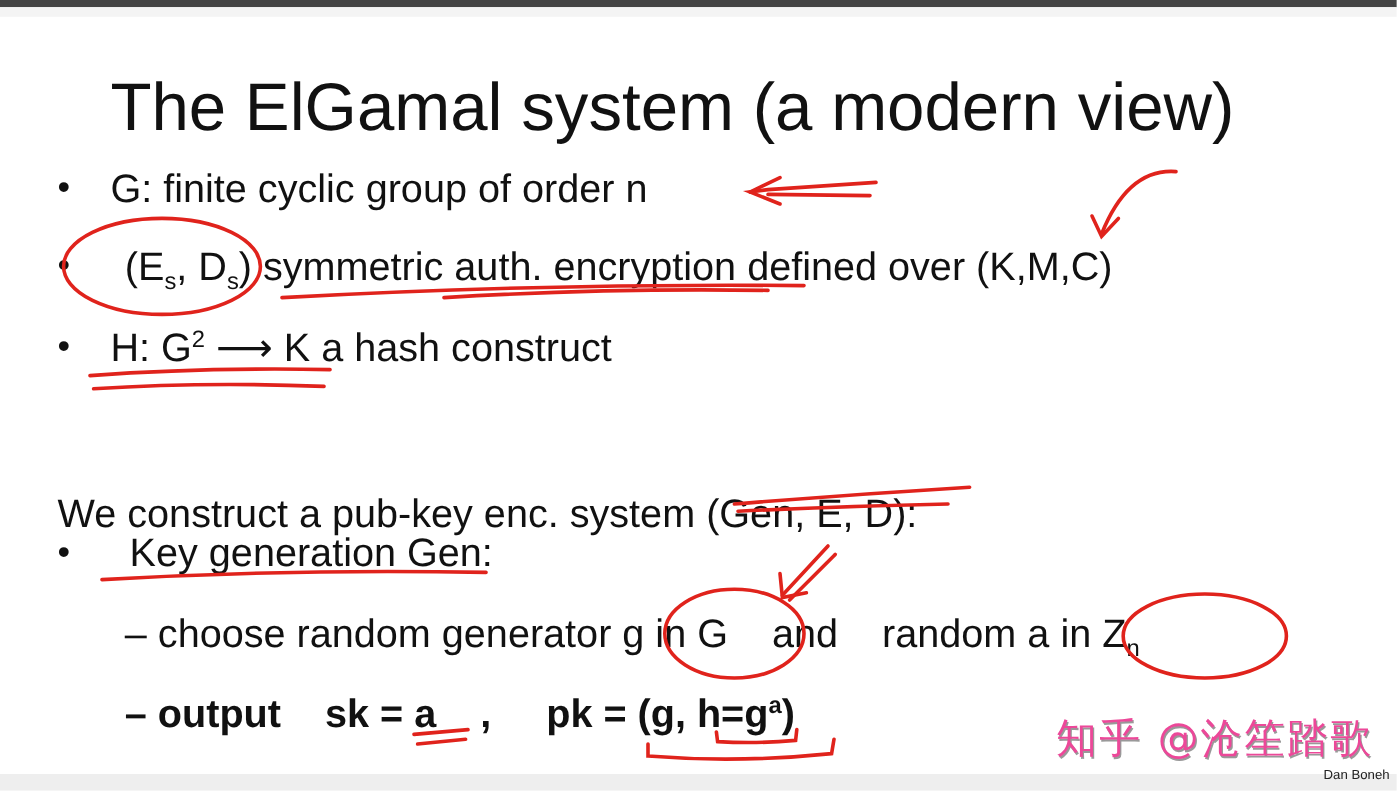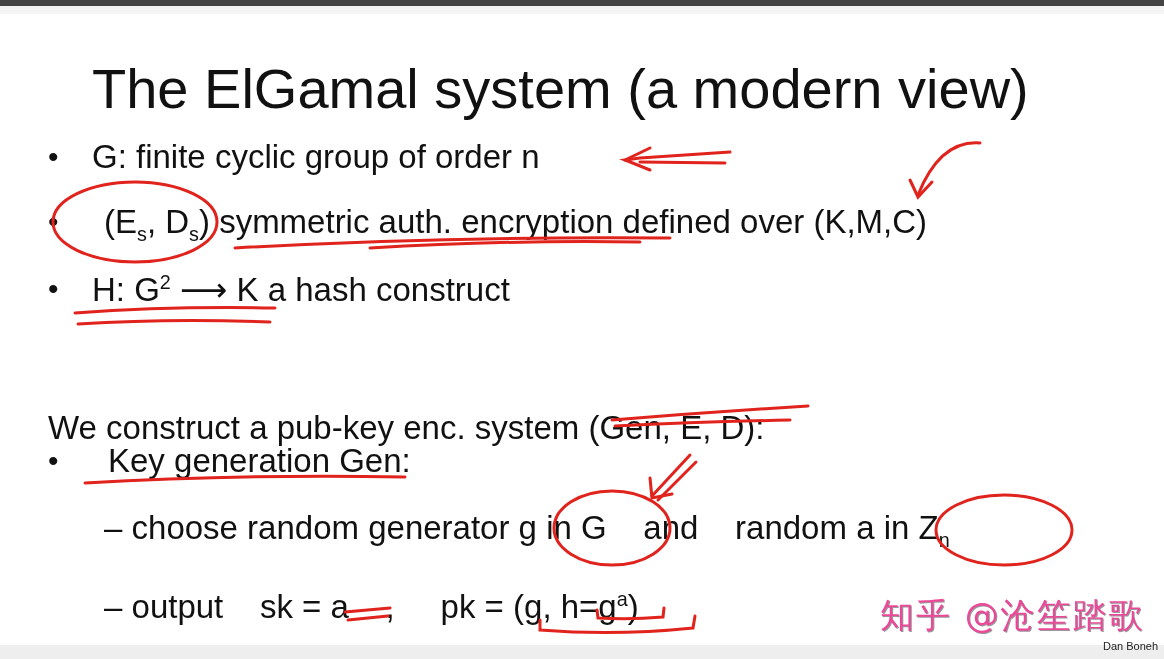--- a/index.html
+++ b/index.html
@@ -38,21 +38,21 @@
 
 <div class="line" style="left:48px;top:375px;margin-top:34px;">We construct a pub-key enc. system (Gen, E, D):</div>
 
 <span class="bullet" style="left:48px;top:444px;">•</span>
 <div class="line" style="left:108px;top:442px;">Key generation Gen:</div>
 
 <div class="line" style="left:104px;top:509px;">
   <span>–</span> <span>choose random generator </span><span>g in G</span><span style="white-space:pre">    and    random </span><span>a in Z</span><sub>n</sub>
 </div>
 
-<div class="line" style="left:104px;top:588px;white-space:pre;"><span>–</span> <span>output    sk = a    ,     pk = (g, h=g</span><sup>a</sup><span>)</span></div>
+<div class="line" style="left:104px;top:576px;white-space:pre;font-weight:bold;"><span>–</span> <span>output    sk = a    ,     pk = (g, h=g</span><sup>a</sup><span>)</span></div>
 
 <svg class="ink" viewBox="0 0 1164 659">
   <g fill="none" stroke="#e0231c" stroke-width="3" stroke-linecap="round">
 
     <path d="M730 152 L640 158 L625 160 L650 170"></path>
     <path d="M725 163 L640 162"></path>
     <path d="M650 148 L625 160"></path>
 
     <path d="M980 143 Q940 140 918 195"></path>
     <path d="M910 180 L918 197 L932 182"></path>

